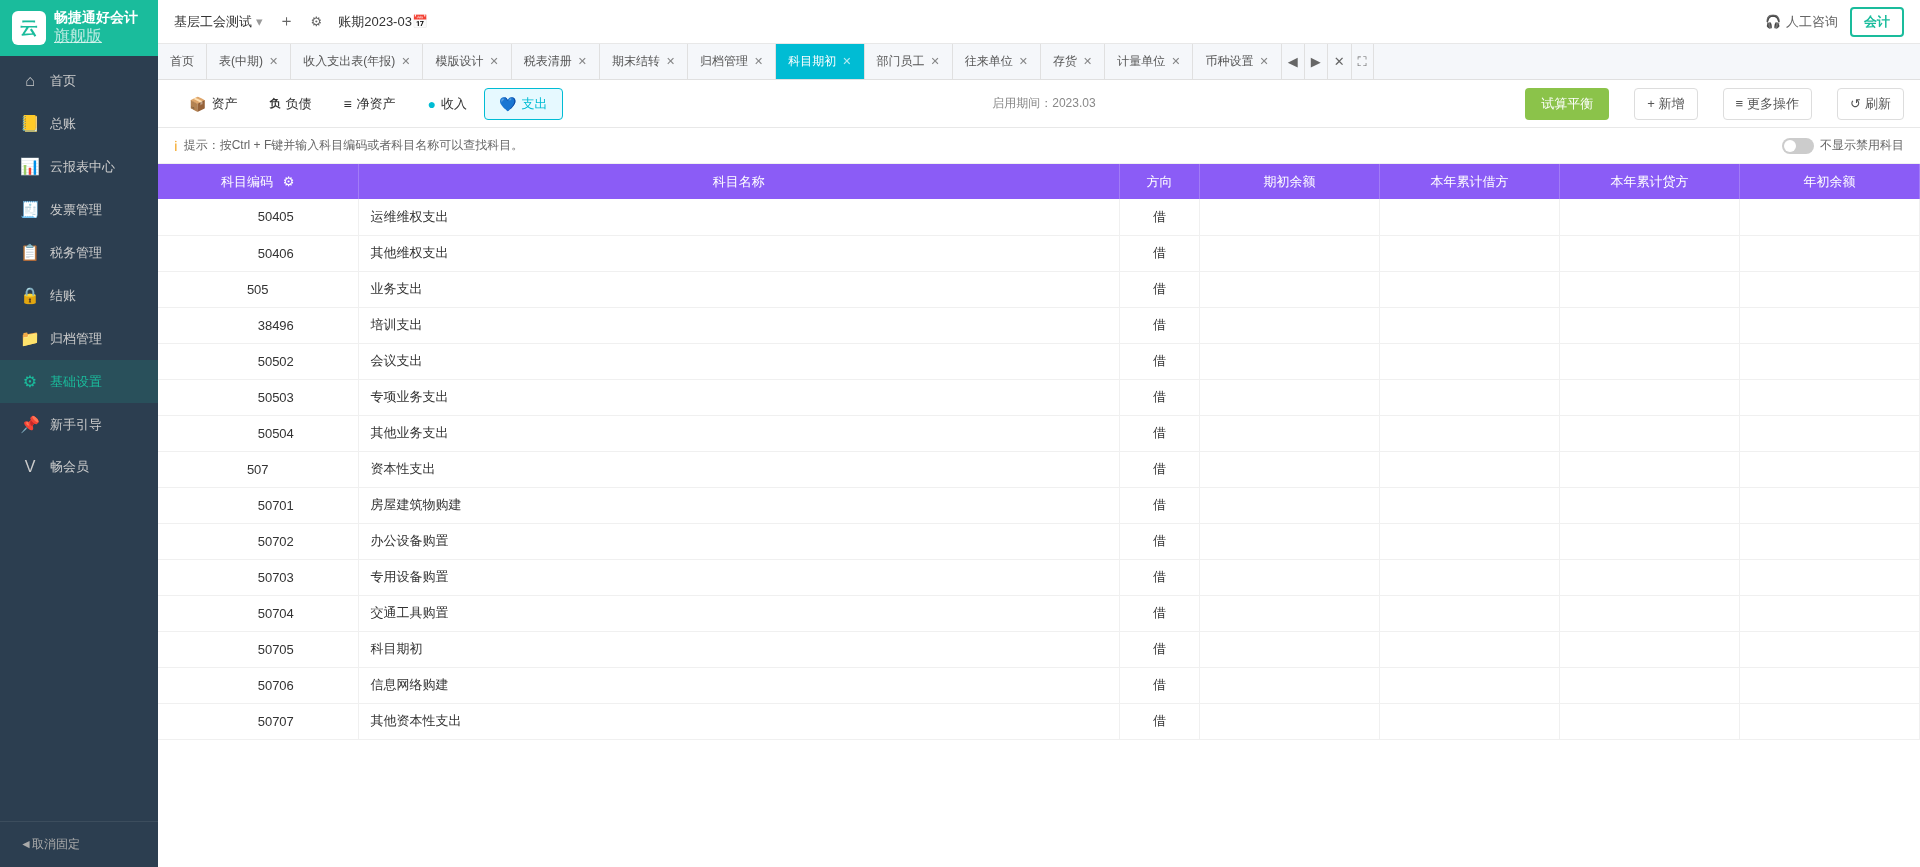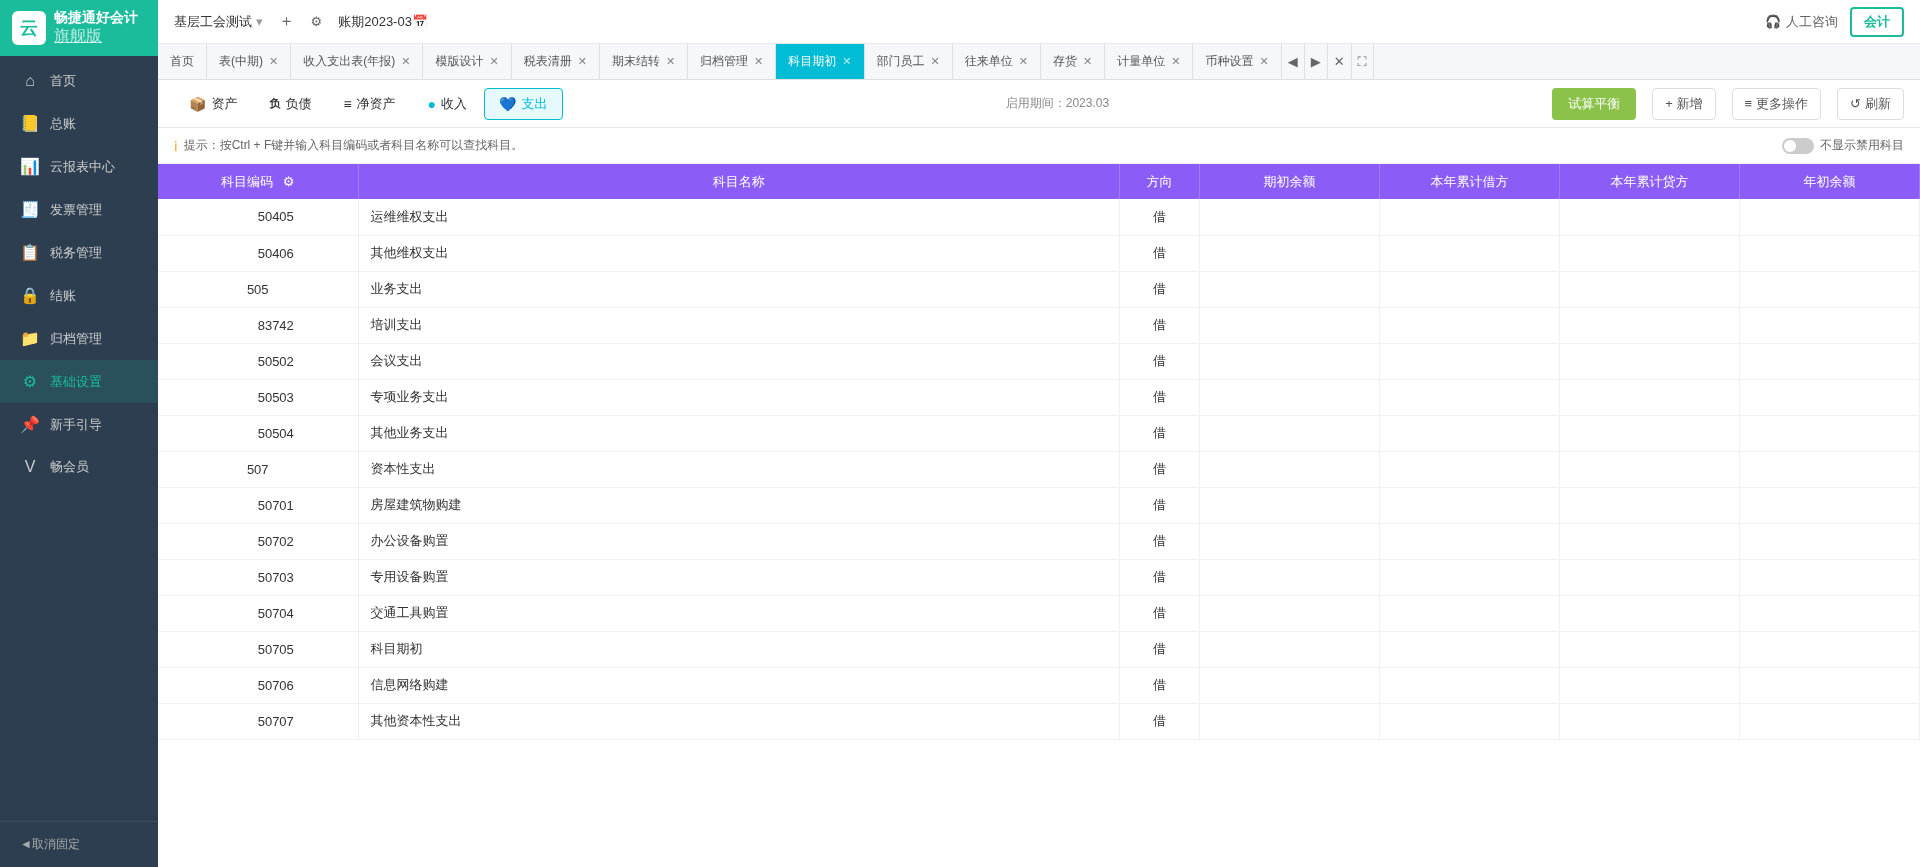--- a/index.html
+++ b/index.html
@@ -137,21 +137,21 @@
       cursor: pointer;
       border: 1px solid transparent;
     }
     .subtab.active {
       background: #e6f9ff;
       border-color: #00bcd4;
       color: #00bcd4;
     }
     .subtab-icon { font-size: 14px; }
     .period-label { margin-left: auto; font-size: 12px; color: #888; }
-    .subtab-actions { margin-left: auto; display: flex; gap: 16px; align-items: center; }
+    .subtab-actions { margin-left: auto; display: flex; gap: 25px; align-items: center; }
     .btn-balance {
       background: #8bc34a;
       color: white;
       border: none;
       padding: 7px 16px;
       border-radius: 4px;
       font-size: 13px;
       cursor: pointer;
     }
     .btn-add {
@@ -485,21 +485,21 @@
           <tr>
             <td class="code-col">505</td>
             <td class="name-col">业务支出</td>
             <td>借</td>
             <td></td>
             <td></td>
             <td></td>
             <td></td>
           </tr>
           <tr>
-            <td class="code-col" style="padding-left: 48px;">83742</td>
+            <td class="code-col" style="padding-left: 48px;">38496</td>
             <td class="name-col">培训支出</td>
             <td>借</td>
             <td></td>
             <td></td>
             <td></td>
             <td></td>
           </tr>
           <tr>
             <td class="code-col" style="padding-left: 48px;">50502</td>
             <td class="name-col">会议支出</td>

